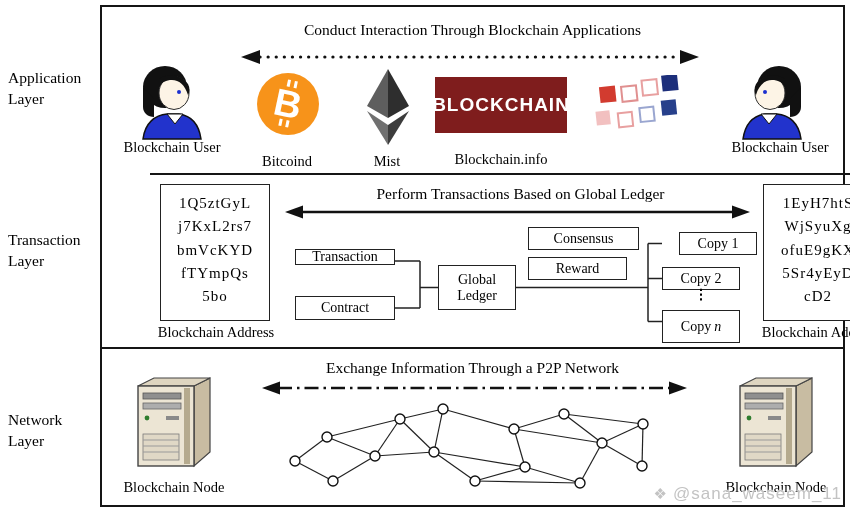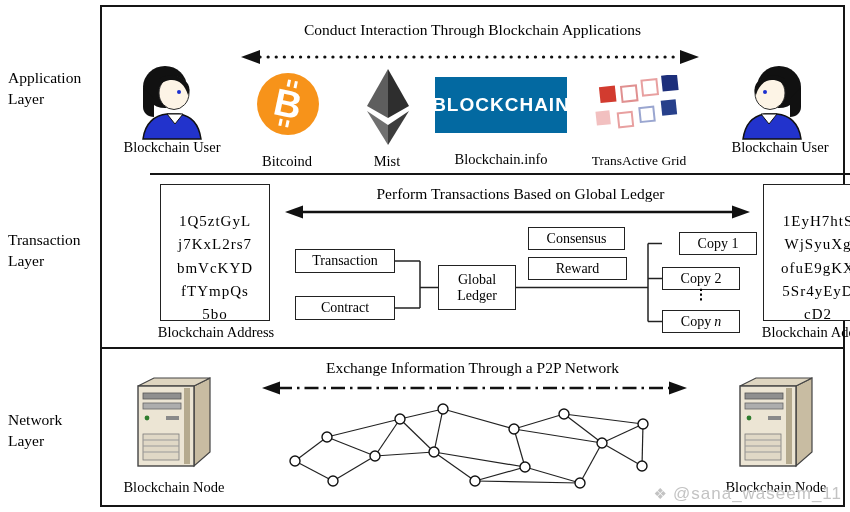--- a/index.html
+++ b/index.html
@@ -34,46 +34,46 @@
   .user-left  { left:28px;  top:56px; }
   .user-right { left:630px; top:56px; }
   .icon-abs { position:absolute; }
   .mirror { transform:scaleX(-1); }
   .cap-user-left  { left:2px;   top:132px; width:136px; }
   .cap-user-right { left:610px; top:132px; width:136px; }
   .btc-icon  { left:153px; top:64px; }
   .cap-btc   { left:133px; top:146px; width:104px; }
   .mist-icon { left:259px; top:60px; }
   .cap-mist  { left:235px; top:146px; width:100px; }
-  .bc-logo { position:absolute; left:333px; top:70px; width:132px; height:56px; background:#0369a1;
+  .bc-logo { position:absolute; left:333px; top:70px; width:132px; height:56px; background:#7f1d1d;
              display:flex; align-items:center; justify-content:center; }
   .bc-logo span { color:#fff; font-family:"Liberation Sans", sans-serif; font-weight:bold; font-size:19px; letter-spacing:1px; }
   .cap-bc   { left:322px; top:144px; width:154px;font-family:Liberation Serif, serif; }
   .tag-icon { left:487px; top:68px; }
   .cap-tag  { left:475px; top:146px; width:124px; font-size:13.5px; }
 
   
   .addr-box { position:absolute; top:9px; width:110px; height:137px; border:1.5px solid #222; background:#fff;
-              text-align:center; font-size:15px; letter-spacing:1px; padding-top:25px; line-height:1.55; }
+              text-align:center; font-size:15px; letter-spacing:1px; padding-top:7px; line-height:1.55; }
   .addr-left  { left:10px; }
   .addr-right { left:613px; }
   .addr-box span { display:block; }
   .cap-addr-left  { left:0px;   top:149px; width:132px; }
   .cap-addr-right { left:602px; top:149px; width:136px; }
 
   .tbox { position:absolute; border:1.5px solid #222; background:#fff; display:flex; align-items:center; justify-content:center;
           text-align:center; font-size:14px; line-height:1.1; }
-  .b-transaction { left:145px; top:74px;  width:100px; height:24px; }
+  .b-transaction { left:145px; top:74px;  width:100px; height:16px; }
   .b-contract    { left:145px; top:121px; width:100px; height:24px; }
   .b-ledger      { left:288px; top:90px;  width:78px;  height:45px; padding:0 10px; }
-  .b-consensus   { left:378px; top:52px;  width:97px;  height:23px; }
+  .b-consensus   { left:378px; top:52px;  width:111px;  height:23px; }
   .b-reward      { left:378px; top:82px;  width:99px;  height:23px; }
   .b-copy1       { left:529px; top:57px;  width:78px;  height:23px; }
   .b-copy2       { left:512px; top:92px;  width:78px;  height:23px; }
-  .b-copyn       { left:512px; top:135px; width:78px;  height:23px; }
+  .b-copyn       { left:512px; top:135px; width:78px;  height:33px; }
   .copyn-n { font-style:italic; margin-left:3px; }
   .tx-dots { position:absolute; left:512px; top:113px; width:78px; text-align:center; font-size:14px; font-weight:bold; letter-spacing:0; line-height:1; }
   .tx-connectors { position:absolute; left:0; top:0; }
 
   
   .server-left  { left:30px;  top:26px; }
   .server-right { left:632px; top:26px; }
   .cap-node-left  { left:0px;   top:130px; width:144px; }
   .cap-node-right { left:602px; top:130px; width:144px; }
   .p2p { position:absolute; left:175px; top:46px; }
@@ -144,21 +144,20 @@
           <rect x="12" y="8" width="16" height="16" fill="#d23b2f"></rect>
           <rect x="34" y="10" width="15" height="15" fill="none" stroke="#e09090" stroke-width="2"></rect>
           <rect x="55" y="6" width="15" height="15" fill="none" stroke="#e8a0a0" stroke-width="2"></rect>
           <rect x="75" y="3" width="16" height="16" fill="#1d2f7b"></rect>
           <rect x="6" y="32" width="14" height="14" fill="#f2c0c0"></rect>
           <rect x="28" y="36" width="14" height="14" fill="none" stroke="#e8a0a0" stroke-width="2"></rect>
           <rect x="50" y="33" width="14" height="14" fill="none" stroke="#9aa6d0" stroke-width="2"></rect>
           <rect x="72" y="28" width="15" height="15" fill="#27408b"></rect>
         </g>
       </svg>
-      <div class="caption cap-tag">TransActive Grid</div>
 
       <svg class="icon-abs user-right mirror" width="82" height="78" viewBox="0 0 80 78">
         <path d="M12,76 C14,60 24,52 36,51 L48,51 C62,53 68,62 70,76 Z" fill="#2233cc" stroke="#111" stroke-width="1.5"></path>
         <path d="M36,51 L44,61 L52,51 Z" fill="#fff" stroke="#111" stroke-width="1"></path>
         <ellipse cx="34" cy="24" rx="22" ry="21" fill="#111"></ellipse>
         <path d="M12,24 L12,44 C12,50 17,54 23,54 L23,36 Z" fill="#111"></path>
         <ellipse cx="43" cy="30" rx="15" ry="16.5" fill="#fdf4e6" stroke="#2b2b2b" stroke-width="1"></ellipse>
         <path d="M28,16 C37,9 51,12 57,21 C59,25 59,29 57,32 C54,22 48,17 41,17 C35,17 31,19 28,24 Z" fill="#111"></path>
         <circle cx="48" cy="29" r="2" fill="#1b2fd0"></circle>
       </svg>

